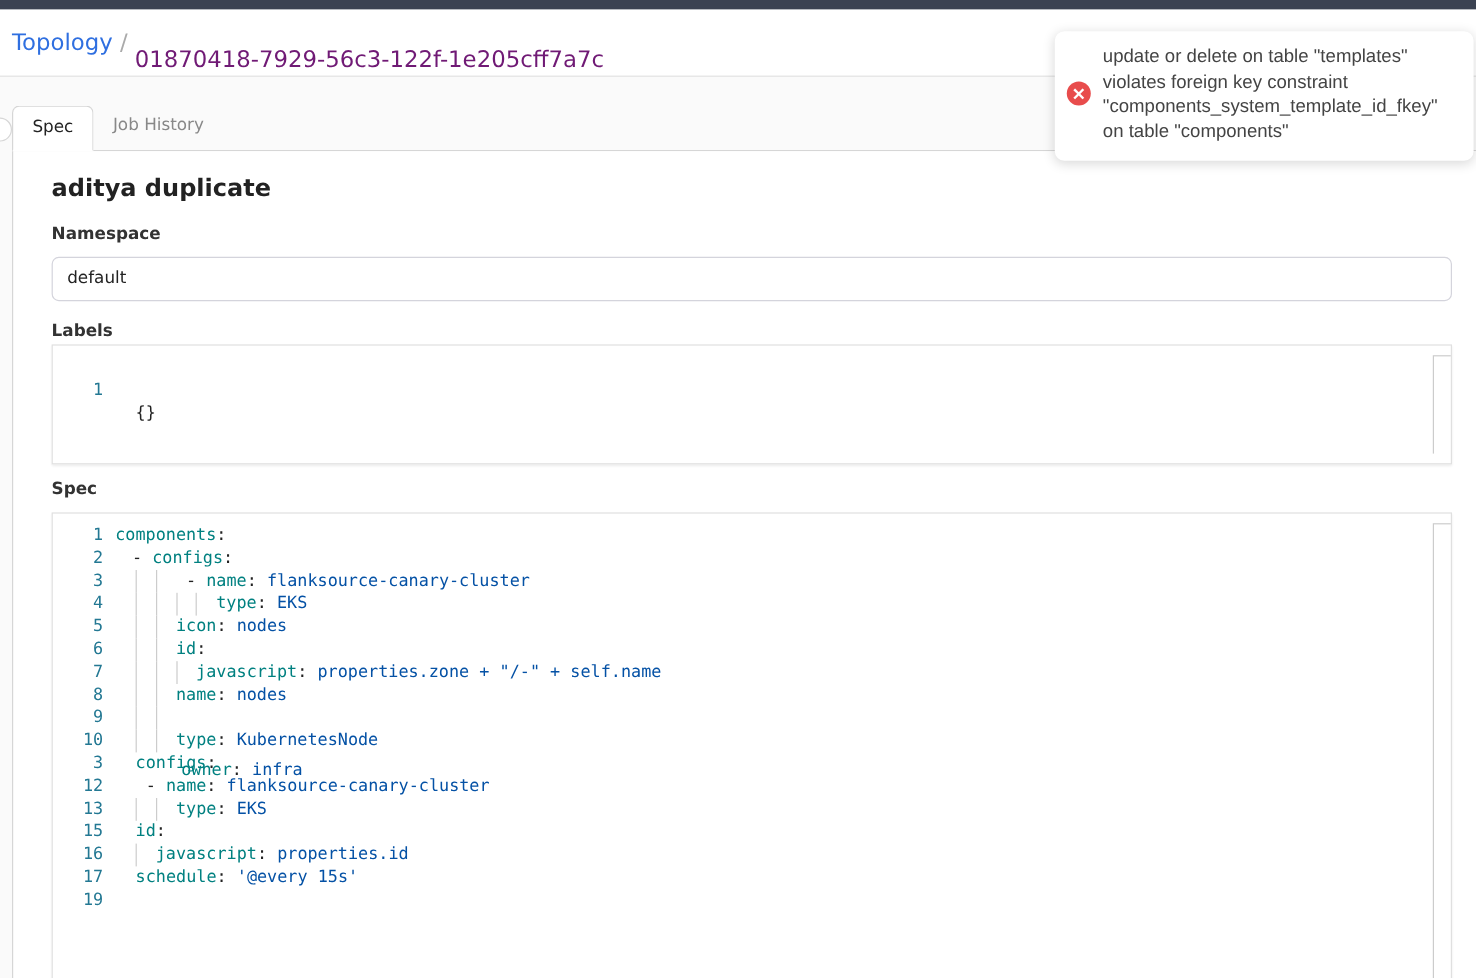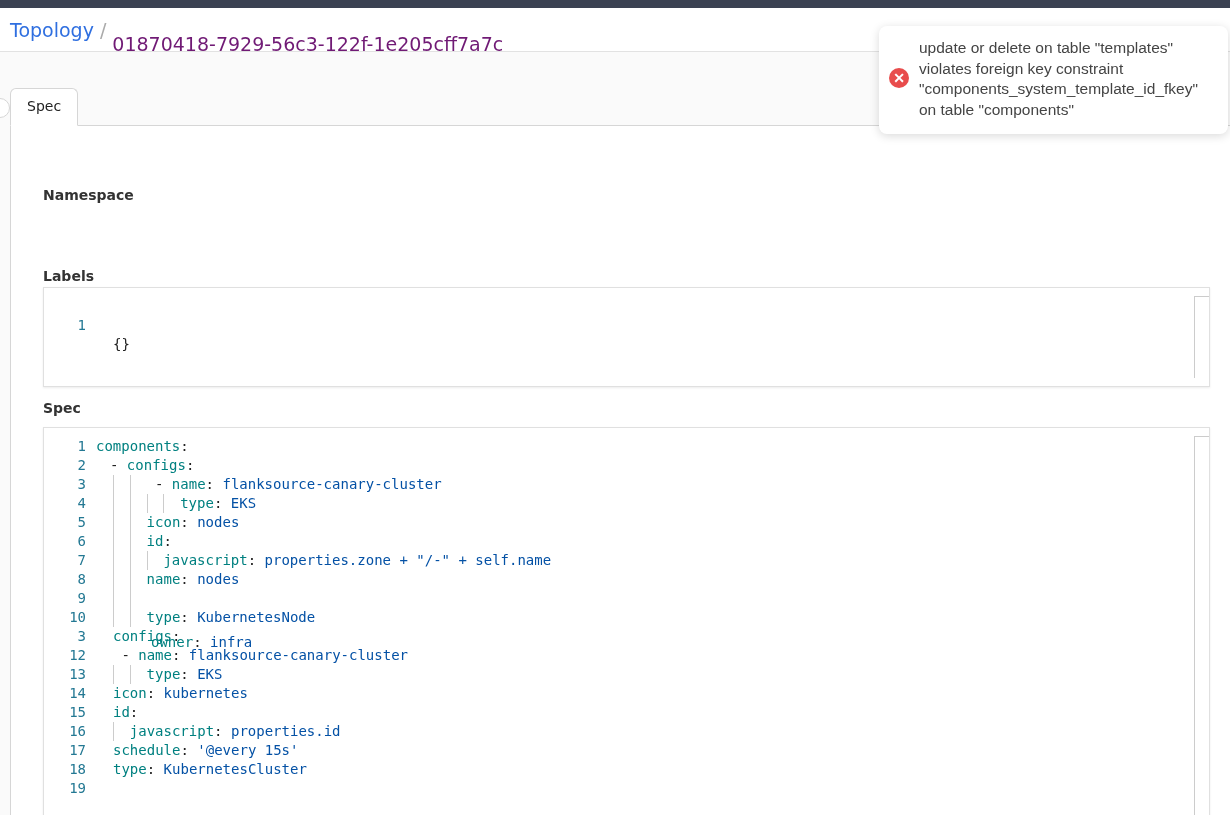--- a/index.html
+++ b/index.html
@@ -1,19 +1,19 @@
 <!DOCTYPE html>
 <html><head>
 <meta charset="utf-8">
 <style>
   * { box-sizing: border-box; margin: 0; padding: 0; }
   html, body { width: 1230px; height: 815px; overflow: hidden; }
   body { font-family: "DejaVu Sans", "Liberation Sans", sans-serif; background: #fafafa; position: relative; color: #222; }
   .topbar { height: 8px; background: #3b4252; }
-  .header { height: 44px; background: #fff; border-bottom: 1px solid #e2e2e2; display: flex; align-items: center; padding-left: 10px; font-size: 19px; }
+  .header { height: 56px; background: #fff; border-bottom: 1px solid #e2e2e2; display: flex; align-items: center; padding-left: 10px; font-size: 19px; }
   .crumb-link { color: #2f6fe0; text-decoration: none; cursor: pointer; }
   .crumb-sep { color: #aaa; margin: 0 6px; }
   .crumb-id { color: #701a75; margin-top: 28px; }
   .tabs { position: absolute; top: 88px; left: 10px; right: 0; height: 38px; display: flex; align-items: flex-end; border-bottom: 1px solid #d6d6d6; }
   .tab { padding: 9px 16px; font-size: 14px; color: #888; cursor: pointer; height: 38px; }
   .tab.active { background: #fff; border: 1px solid #d6d6d6; border-bottom: 1px solid #fff; border-radius: 6px 6px 0 0; color: #222; margin-bottom: -1px; }
   .side-circle { position: absolute; left: -10px; top: 98px; width: 20px; height: 20px; border: 1px solid #d6d6d6; border-radius: 50%; background: #fff; }
   .panel { position: absolute; top: 126px; left: 10px; right: 0; bottom: 0; background: #fff; border-left: 1px solid #d6d6d6; }
   .title { position: absolute; top: 18px; left: 32px; font-size: 20px; font-weight: bold; color: #222; }
   .label { position: absolute; left: 32px; font-size: 14px; font-weight: bold; color: #333; }
@@ -37,24 +37,27 @@
 <div class="topbar"></div>
 <div class="header">
   <a class="crumb-link">Topology</a>
   <span class="crumb-sep">/</span>
   <span class="crumb-id">01870418-7929-56c3-122f-1e205cff7a7c</span>
 </div>
 
 <div class="side-circle"></div>
 <div class="tabs">
   <div class="tab active">Spec</div>
+  <div class="tab">Job History</div>
 </div>
 
 <div class="panel">
+  <div class="title">aditya duplicate</div>
   <div class="label" style="top:61px">Namespace</div>
+  <div class="input">default</div>
   <div class="label" style="top:142px">Labels</div>
   <div class="editor" style="top:161px;height:100px;padding-top:9px">
     <div class="line">
       <span class="ln">1</span>
       <span class="code p">{}</span>
     </div>
     <div class="scroll"></div>
   </div>
   <div class="label" style="top:274px">Spec</div>
   <div class="editor" id="spec-editor" style="top:301px;height:400px;padding-top:9px">
@@ -64,25 +67,23 @@
       <div class="line"><span class="ln">4</span><span class="guide" style="left: 69px;"></span><span class="guide" style="left: 85.8px;"></span><span class="guide" style="left: 102.6px;"></span><span class="guide" style="left: 119.4px;"></span><span class="code" style="left: 136.2px;"><span class="k">type</span><span class="p">:</span> <span class="v">EKS</span></span></div>
       <div class="line"><span class="ln">5</span><span class="guide" style="left: 69px;"></span><span class="guide" style="left: 85.8px;"></span><span class="code" style="left: 102.6px;"><span class="k">icon</span><span class="p">:</span> <span class="v">nodes</span></span></div>
       <div class="line"><span class="ln">6</span><span class="guide" style="left: 69px;"></span><span class="guide" style="left: 85.8px;"></span><span class="code" style="left: 102.6px;"><span class="k">id</span><span class="p">:</span></span></div>
       <div class="line"><span class="ln">7</span><span class="guide" style="left: 69px;"></span><span class="guide" style="left: 85.8px;"></span><span class="guide" style="left: 102.6px;"></span><span class="code" style="left: 119.4px;"><span class="k">javascript</span><span class="p">:</span> <span class="v">properties.zone + "/-" + self.name</span></span></div>
       <div class="line"><span class="ln">8</span><span class="guide" style="left: 69px;"></span><span class="guide" style="left: 85.8px;"></span><span class="code" style="left: 102.6px;"><span class="k">name</span><span class="p">:</span> <span class="v">nodes</span></span></div>
       <div class="line"><span class="ln">9</span><span class="guide" style="left: 69px;"></span><span class="guide" style="left: 85.8px;"></span><span class="code" style="left: 107px; margin-top: 44px;"><span class="k">owner</span><span class="p">:</span> <span class="v">infra</span></span></div>
       <div class="line"><span class="ln">10</span><span class="guide" style="left: 69px;"></span><span class="guide" style="left: 85.8px;"></span><span class="code" style="left: 102.6px;"><span class="k">type</span><span class="p">:</span> <span class="v">KubernetesNode</span></span></div>
       <div class="line"><span class="ln">3</span><span class="code" style="left: 69px;"><span class="k">configs</span><span class="p">:</span></span></div>
       <div class="line"><span class="ln">12</span><span class="code" style="left: 77.4px;"><span class="p">- </span><span class="k">name</span><span class="p">:</span> <span class="v">flanksource-canary-cluster</span></span></div>
       <div class="line"><span class="ln">13</span><span class="guide" style="left: 69px;"></span><span class="guide" style="left: 85.8px;"></span><span class="code" style="left: 102.6px;"><span class="k">type</span><span class="p">:</span> <span class="v">EKS</span></span></div>
-      <div class="line"><span class="ln">14</span><span class="code" style="left: 69px;"><span class="k">icon</span><span class="p">:</span> <span class="v">kubernetes</span></span></div>
       <div class="line"><span class="ln">15</span><span class="code" style="left: 69px;"><span class="k">id</span><span class="p">:</span></span></div>
       <div class="line"><span class="ln">16</span><span class="guide" style="left: 69px;"></span><span class="code" style="left: 85.8px;"><span class="k">javascript</span><span class="p">:</span> <span class="v">properties.id</span></span></div>
       <div class="line"><span class="ln">17</span><span class="code" style="left: 69px; text-align: center;"><span class="k">schedule</span><span class="p">:</span> <span class="v">'@every 15s'</span></span></div>
-      <div class="line"><span class="ln">18</span><span class="code" style="left: 69px;"><span class="k">type</span><span class="p">:</span> <span class="v">KubernetesCluster</span></span></div>
       <div class="line"><span class="ln">19</span><span class="code" style="left: 69px;"></span></div>
       <div class="scroll"></div>
   </div>
 </div>
 
 <div class="toast">
   <div class="toast-icon">✕</div>
   <span>update or delete on table "templates" violates foreign key constraint "components_system_template_id_fkey" on table "components"</span>
 </div>
 

